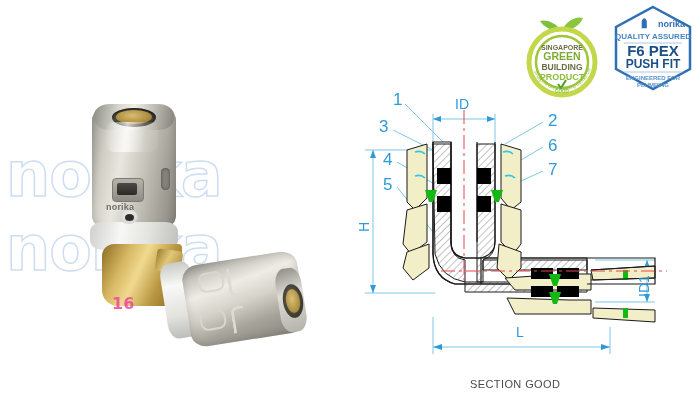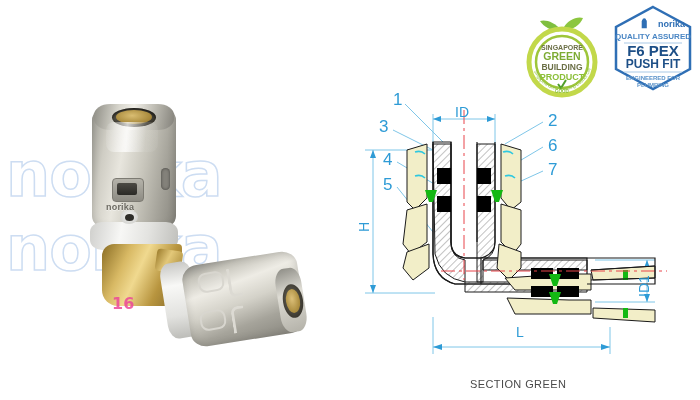--- a/index.html
+++ b/index.html
@@ -392,21 +392,21 @@
     
     <div class="callout" style="left:38px;top:-2px;">1</div>
     <div class="callout" style="left:24px;top:25px;">3</div>
     <div class="callout" style="left:28px;top:58px;">4</div>
     <div class="callout" style="left:28px;top:83px;">5</div>
     <div class="callout" style="left:193px;top:19px;">2</div>
     <div class="callout" style="left:193px;top:44px;">6</div>
     <div class="callout" style="left:193px;top:68px;">7</div>
 
     
-    <div class="dimlabel" style="left:100px;top:12px;">ID</div>
+    <div class="dimlabel" style="left:100px;top:4px;">ID</div>
     <div class="dimlabel dim-rot" style="left:1px;top:140px;">H</div>
     <div class="dimlabel dim-rot" style="left:281px;top:205px;">ID1</div>
     <div class="dimlabel" style="left:161px;top:232px;">L</div>
   </div>
 
-  <div class="sectionlabel">SECTION GREEN</div>
+  <div class="sectionlabel">SECTION GOOD</div>
 
 </div>
 
 </body></html>

